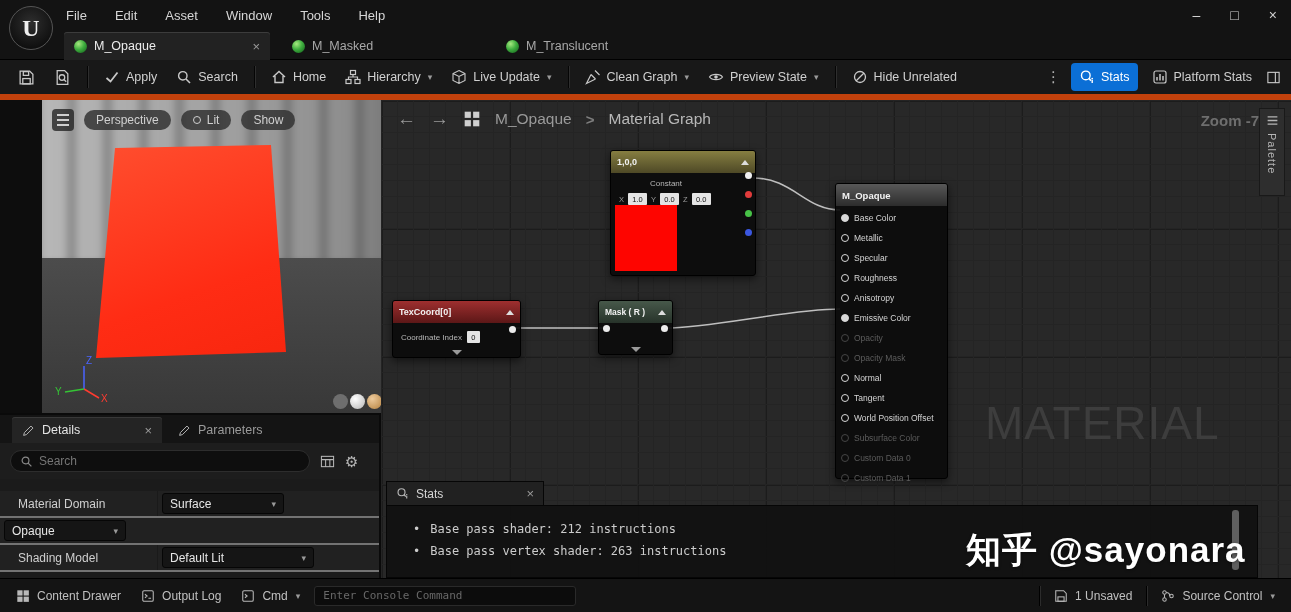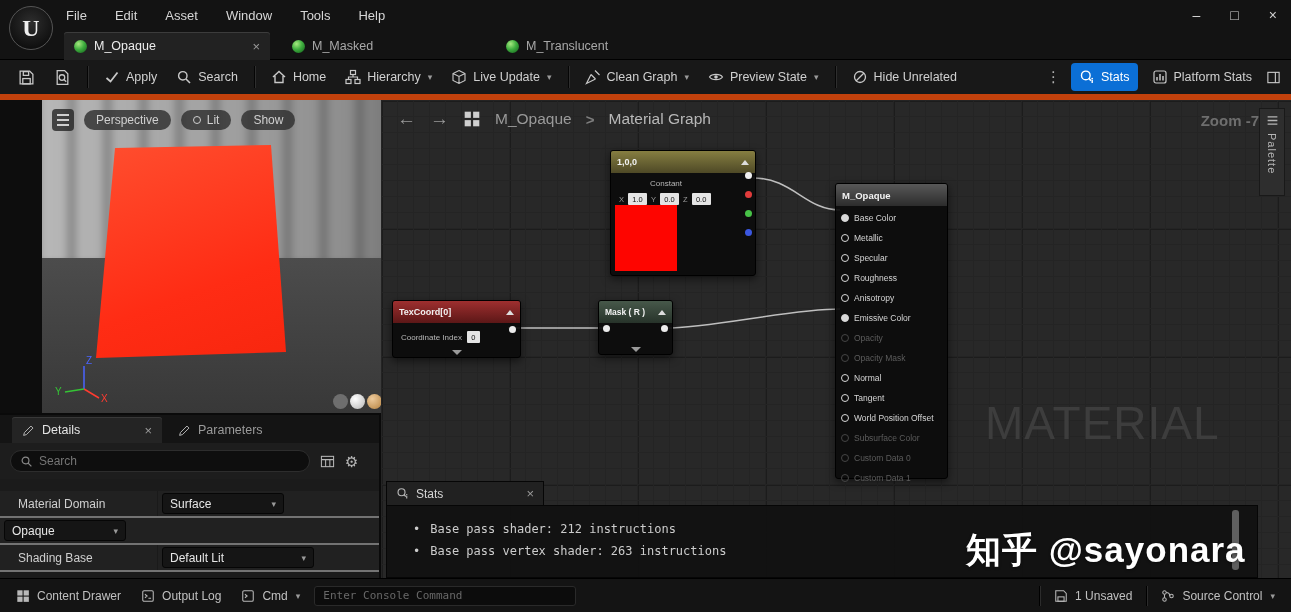--- a/index.html
+++ b/index.html
@@ -390,21 +390,21 @@
           <span class="caret">▾</span>
         </div>
       </div>
       <div class="drow">
         <div class="dselect">
           <span>Opaque</span>
           <span class="caret">▾</span>
         </div>
       </div>
       <div class="drow">
-        <span class="dlabel">Shading Base</span>
+        <span class="dlabel">Shading Model</span>
         <div class="dselect wide">
           <span>Default Lit</span>
           <span class="caret">▾</span>
         </div>
       </div>
     </div>
   </div>
 
   <div class="graph">
     <svg class="wires">

